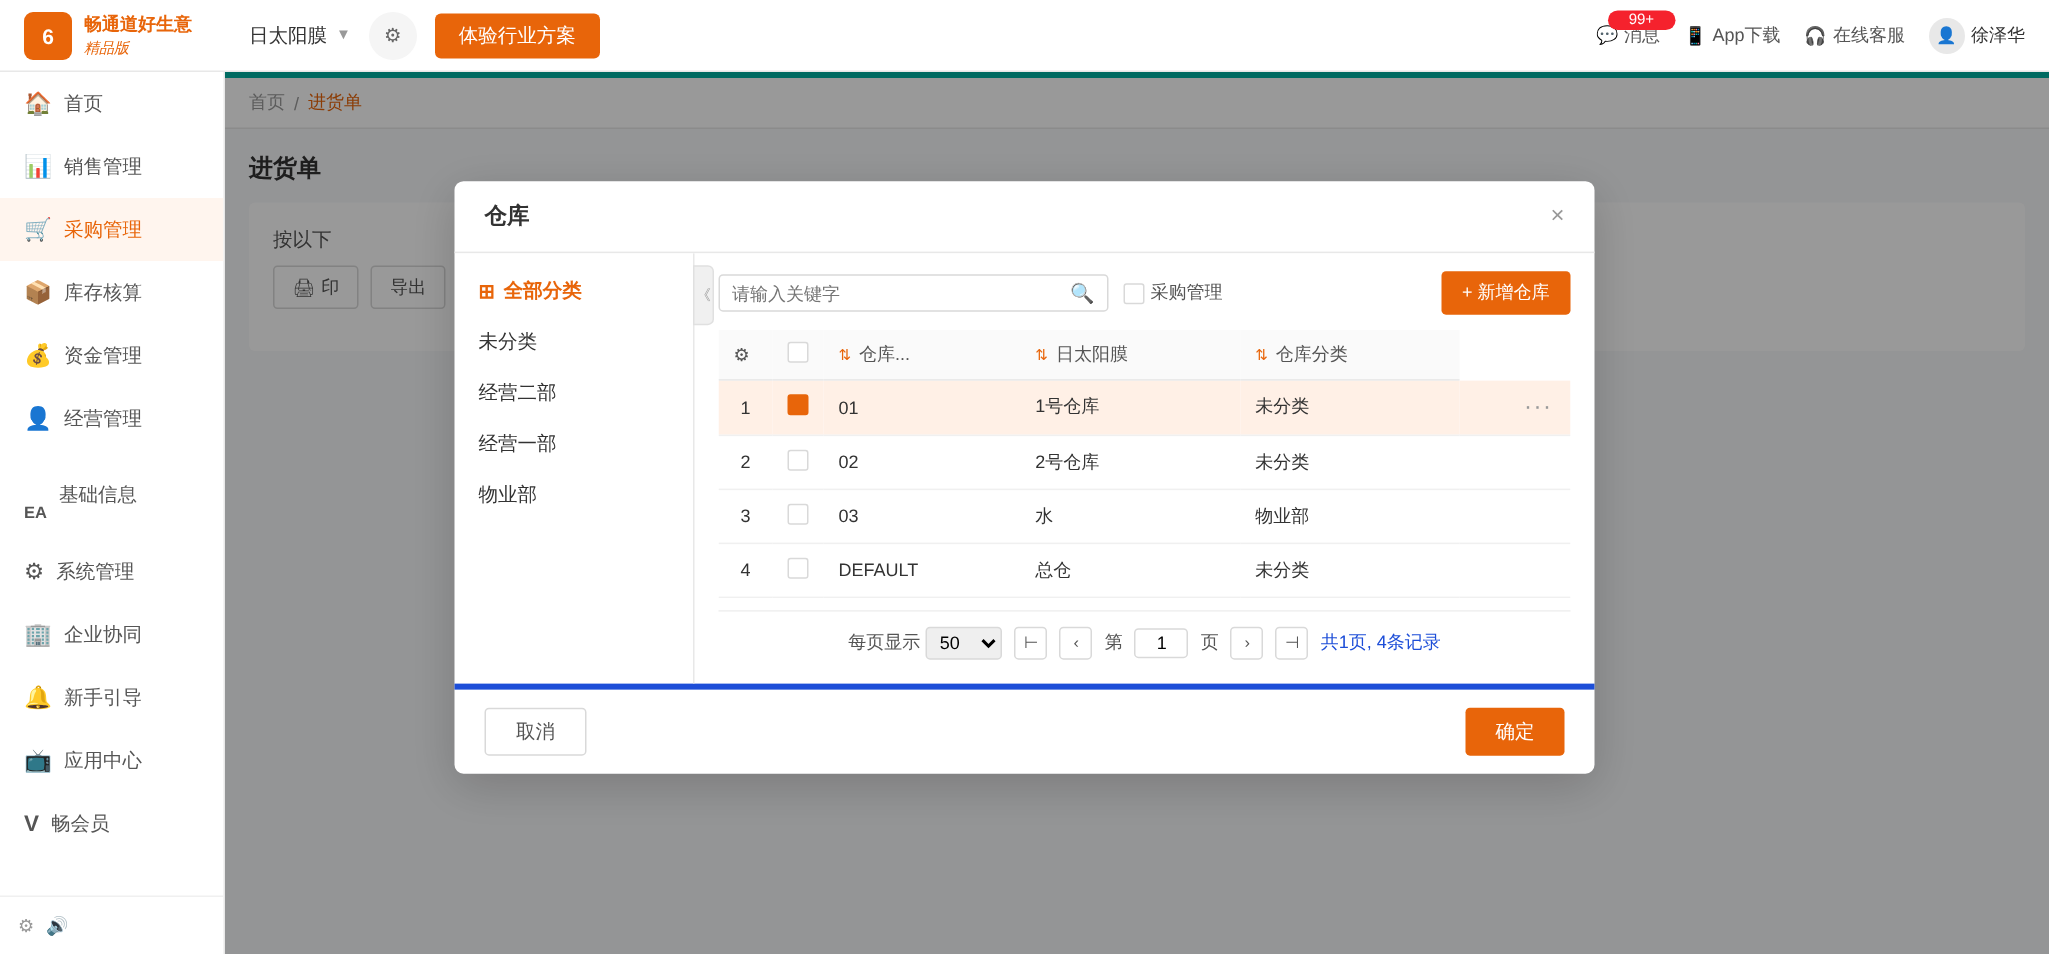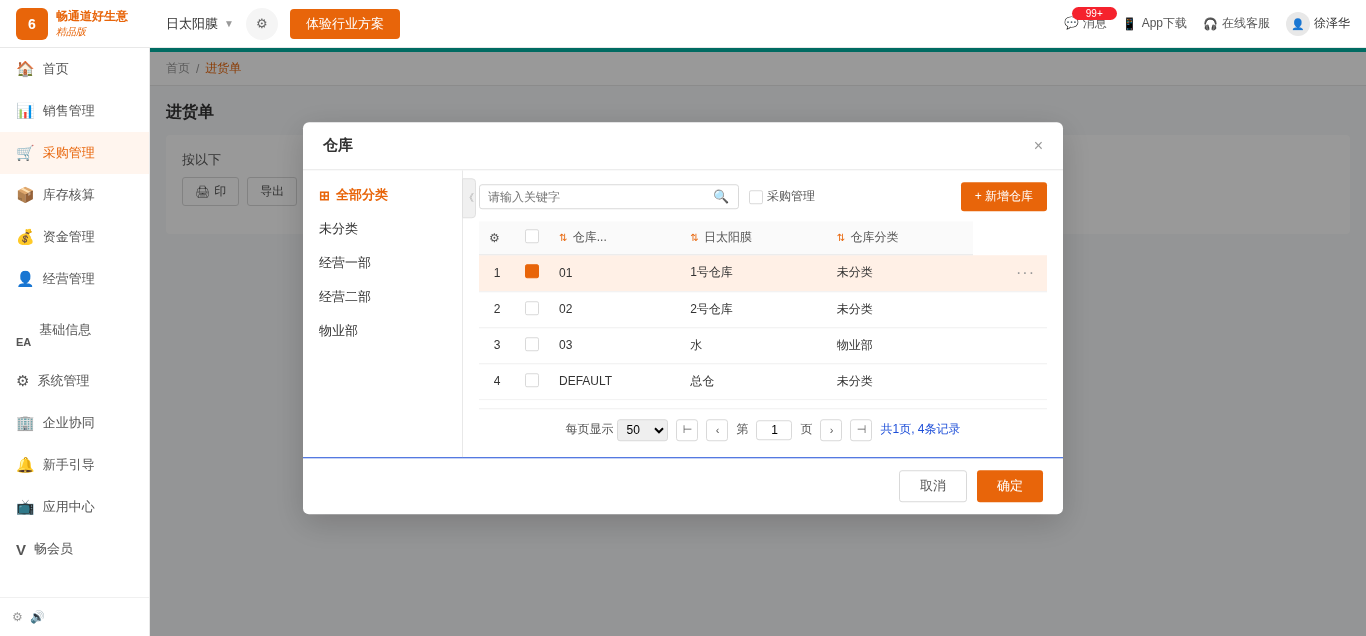--- a/index.html
+++ b/index.html
@@ -273,23 +273,23 @@
     .page-nav-btn:disabled { color: #ccc; cursor: default; }
     .page-input {
       width: 36px; border: 1px solid #d9d9d9;
       border-radius: 3px; text-align: center;
       padding: 2px; font-size: 12px; outline: none;
     }
     .page-info { color: #1d4ed8; }
 
     
     .modal-footer {
-      display: flex; justify-content: flex-end; gap: 10px;
+      display: flex; justify-content: space-between; gap: 10px;
       padding: 12px 20px;
-      border-top: 1px solid #1d4ed8;
+      border-top: 4px solid #1d4ed8;
     }
     .cancel-btn {
       padding: 6px 20px; border: 1px solid #d9d9d9;
       background: #fff; border-radius: 3px; cursor: pointer;
       font-size: 13px; color: #555;
     }
     .confirm-btn {
       padding: 6px 20px; border: none;
       background: #e8650a; color: #fff;
       border-radius: 3px; cursor: pointer; font-size: 13px;
@@ -447,24 +447,24 @@
 
     <div class="cat-sidebar">
       <div class="cat-item active">
         <span>⊞</span>
         <span>全部分类</span>
       </div>
       <div class="cat-item">
         <span>未分类</span>
       </div>
       <div class="cat-item">
+        <span>经营二部</span>
+      </div>
+      <div class="cat-item">
         <span>经营一部</span>
-      </div>
-      <div class="cat-item">
-        <span>经营二部</span>
       </div>
       <div class="cat-item">
         <span>物业部</span>
       </div>
       <div class="cat-collapse-btn">
         <span>《</span>
       </div>
     </div>
 
     <div class="modal-main">

